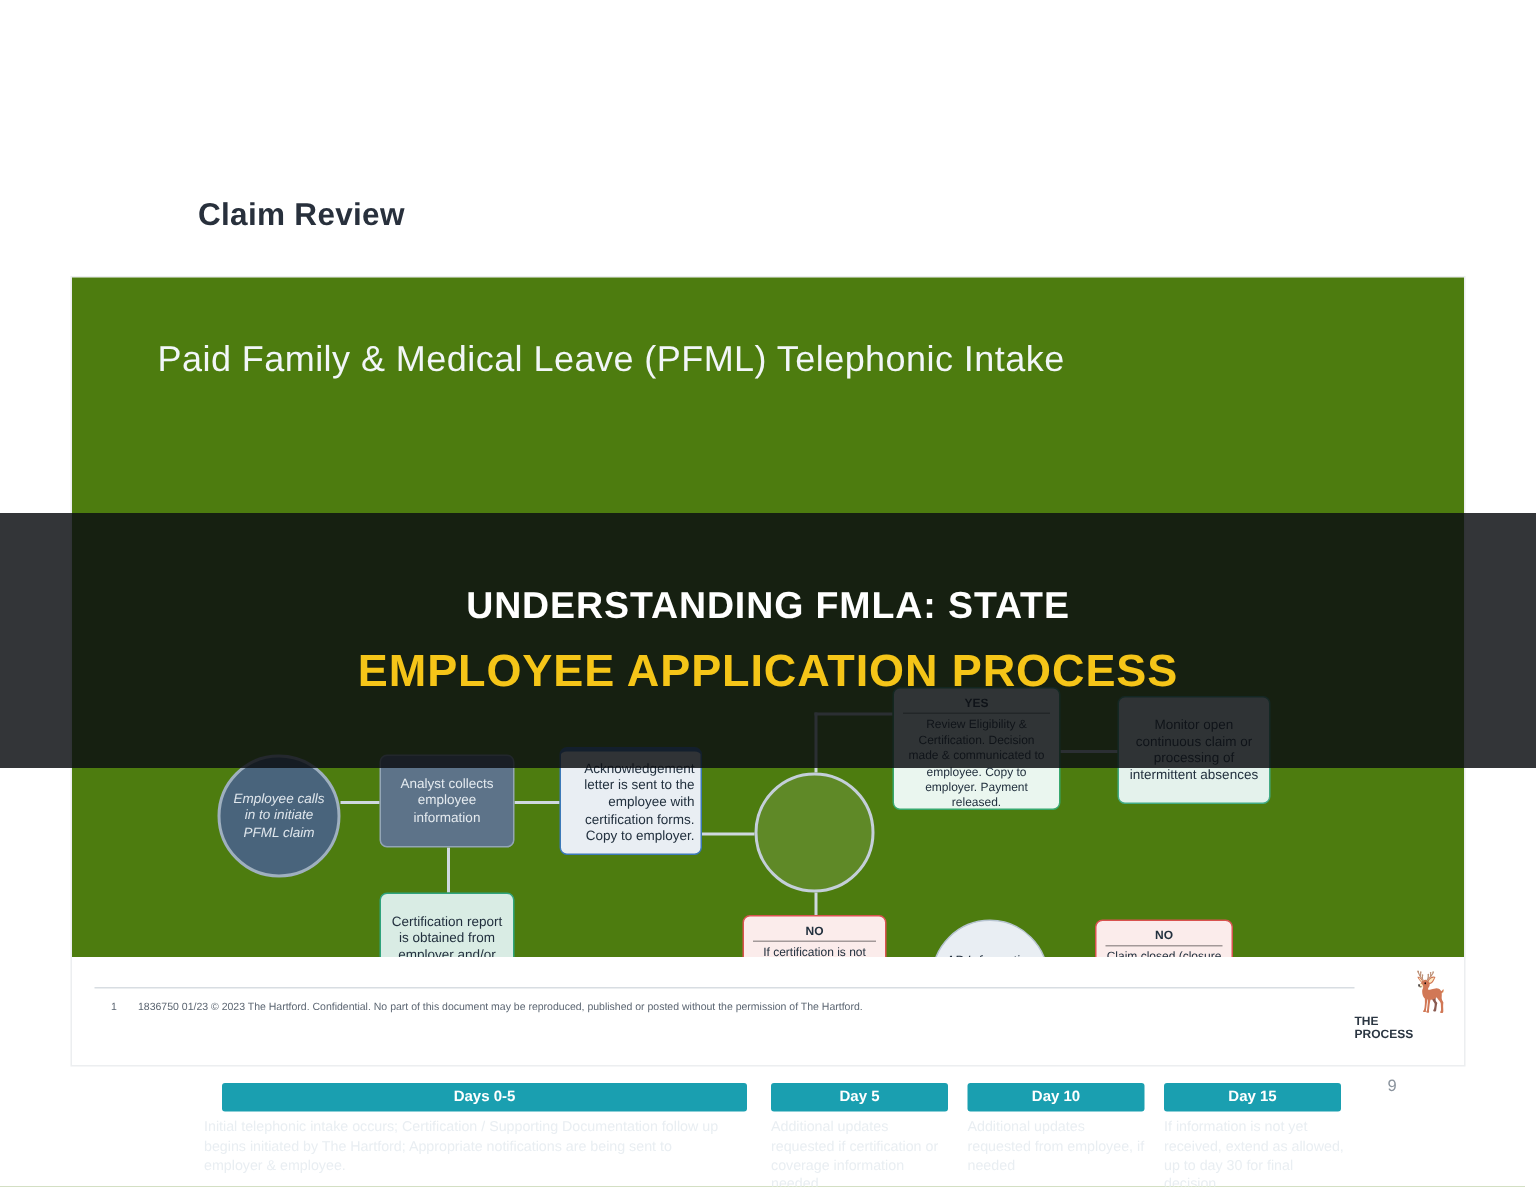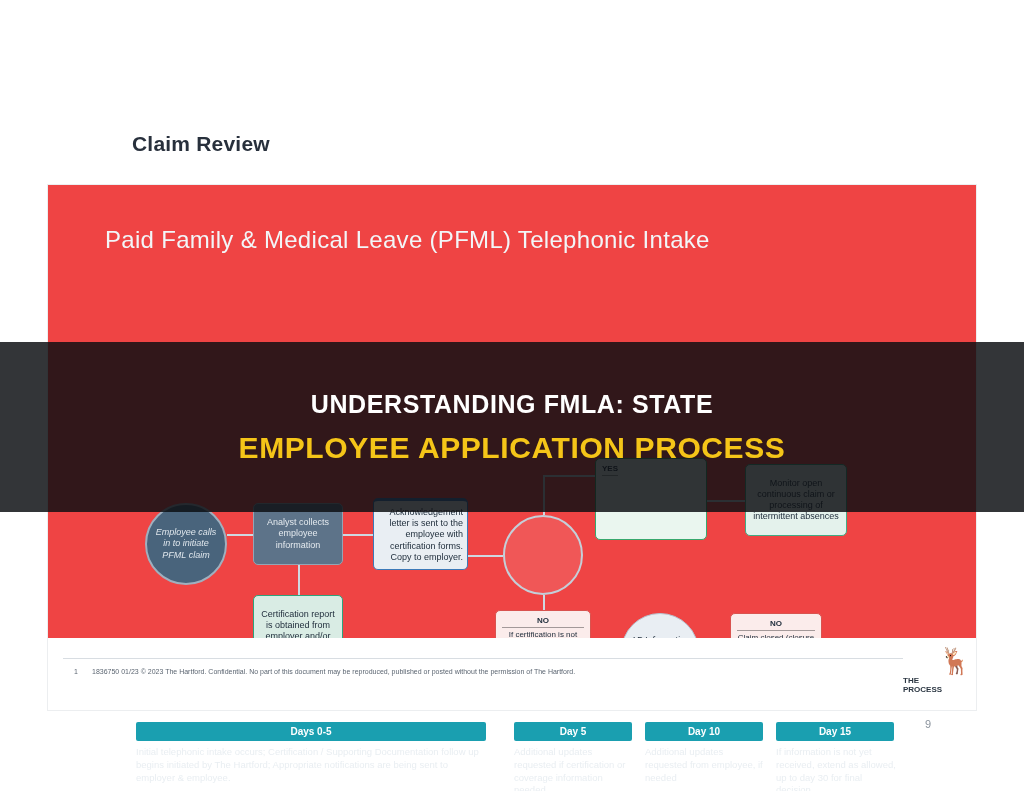--- a/index.html
+++ b/index.html
@@ -35,21 +35,21 @@
     height: 525px;
     background: #ffffff;
     box-shadow: 0 0 0 1px #eceef0;
   }
   .slide-inner {
     position: absolute;
     left: 0;
     top: 0;
     width: 928px;
     height: 453px;
-    background: #ef4444;
+    background: #4d7c0f;
   }
   .diagram-title {
     position: absolute;
     left: 57px;
     top: 41px;
     font-size: 24px;
     color: #f2f6f8;
     letter-spacing: 0.3px;
   }
 
@@ -128,21 +128,21 @@
     padding: 4px 0;
     border-radius: 2px;
   }
   .tl-body {
     position: absolute;
     box-sizing: border-box;
     color: #e9eef2;
     font-size: 9.5px;
     line-height: 1.35;
   }
-  #tl-h-0 { left: 88px; top: 537px; width: 350px; }
+  #tl-h-0 { left: 100px; top: 537px; width: 350px; }
   #tl-b-0 { left: 88px; top: 561px; width: 350px; }
   #tl-h-1 { left: 466px; top: 537px; width: 118px; }
   #tl-b-1 { left: 466px; top: 561px; width: 118px; }
   #tl-h-2 { left: 597px; top: 537px; width: 118px; }
   #tl-b-2 { left: 597px; top: 561px; width: 118px; }
   #tl-h-3 { left: 728px; top: 537px; width: 118px; }
   #tl-b-3 { left: 728px; top: 561px; width: 122px; }
 
   
   .slide-footer {
@@ -267,20 +267,21 @@
 
     <div class="node node-rect" id="n-ack-letter">Acknowledgement letter is sent to the employee with certification forms. Copy to employer.</div>
 
     <div class="node node-rect" id="n-cert-report">Certification report is obtained from employer and/or state</div>
 
     <div class="node node-circle" id="n-decision"></div>
 
     <div class="node node-rect node-note" id="n-yes-note">
       <div>
         <span class="note-head">YES</span>
+        <span>Review Eligibility &amp; Certification. Decision made &amp; communicated to employee. Copy to employer. Payment released.</span>
       </div>
     </div>
 
     <div class="node node-rect" id="n-monitor">Monitor open continuous claim or processing of intermittent absences</div>
 
     <div class="node node-rect node-note" id="n-no-cert">
       <div>
         <span class="note-head">NO</span>
         <span>If certification is not received by Day 5, phone call or text is sent to employee. Copy to employer.</span>
       </div>

